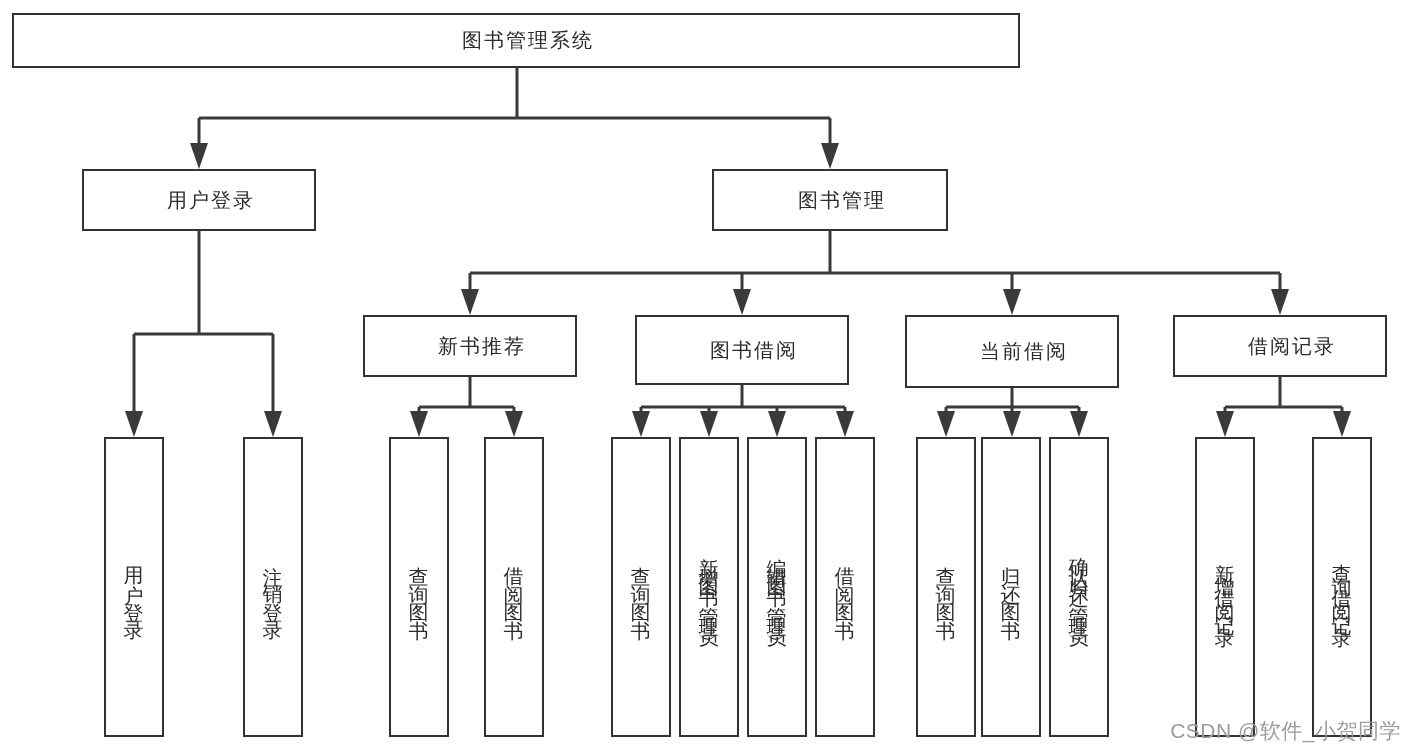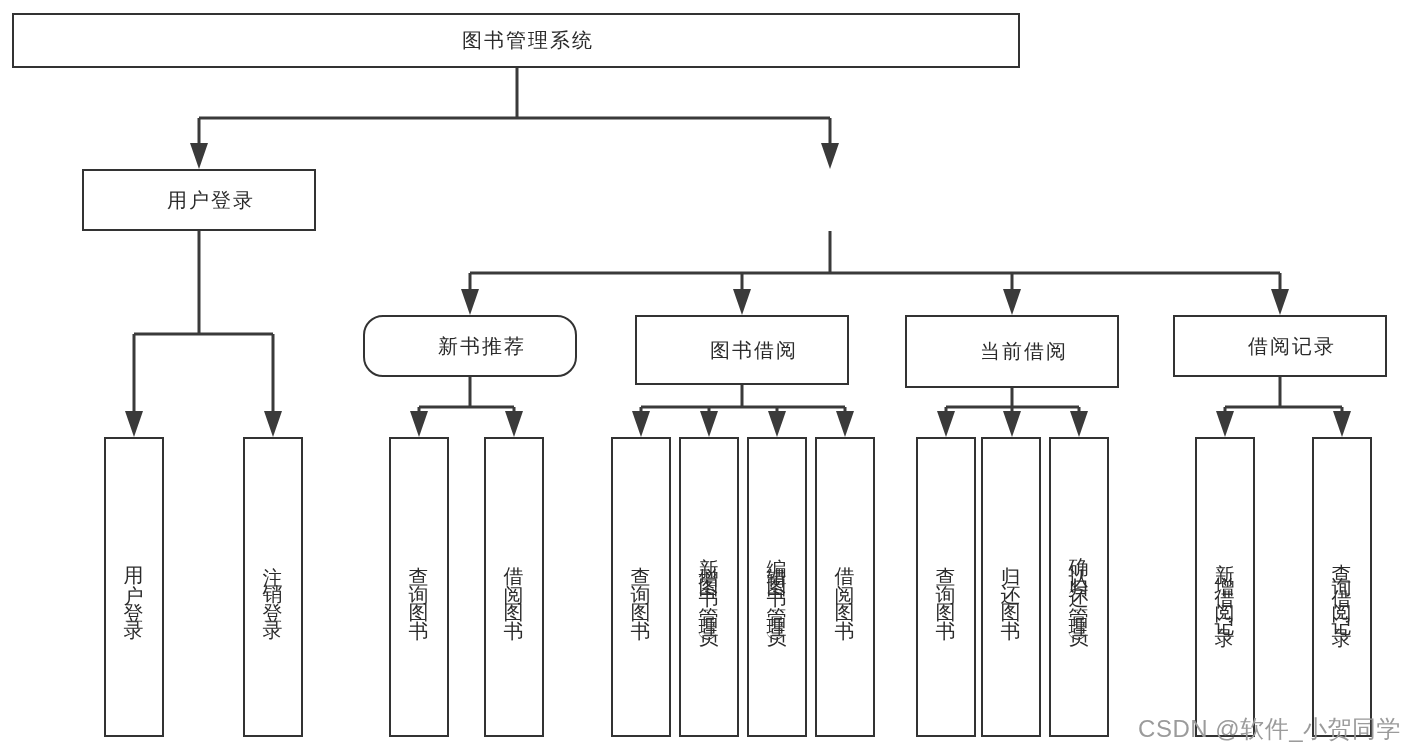--- a/index.html
+++ b/index.html
@@ -18,32 +18,32 @@
     writing-mode:vertical-lr;text-orientation:mixed;font-size:20px;line-height:1;
     white-space:nowrap;
   }
   .vshort span{letter-spacing:18px;}
   .vmed span{letter-spacing:13px;}
   .vlong span{letter-spacing:10px;}
   
   .n-root{left:12px;top:13px;width:1008px;height:55px;}
   .n-userlogin{left:82px;top:169px;width:234px;height:62px;}
   .n-bookmgmt{left:712px;top:169px;width:236px;height:62px;}
-  .n-l3a{left:363px;top:315px;width:214px;height:62px;border-radius:20px;}
+  .n-l3a{left:363px;top:315px;width:214px;height:62px;}
   .n-l3b{left:635px;top:315px;width:214px;height:70px;}
   .n-l3c{left:905px;top:315px;width:214px;height:73px;}
   .n-l3d{left:1173px;top:315px;width:214px;height:62px;}
   .lf{top:437px;}
   .lf1{left:104px;}  .lf2{left:243px;}
   .lf3{left:389px;}  .lf4{left:484px;}
   .lf5{left:611px;}  .lf6{left:679px;}  .lf7{left:747px;}  .lf8{left:815px;}
   .lf9{left:916px;}  .lf10{left:981px;} .lf11{left:1049px;}
   .lf12{left:1195px;}.lf13{left:1312px;}
   .watermark{
-    position:absolute;right:4px;bottom:2px;font-size:24px;color:#9b9b9b;
+    position:absolute;right:4px;bottom:2px;font-size:21px;color:#9b9b9b;
     letter-spacing:0.5px;z-index:5;
   }
 </style>
 </head>
 <body>
 
 <div class="stage">
 
   <svg class="connectors" width="1405" height="747" viewBox="0 0 1405 747" fill="none" xmlns="http://www.w3.org/2000/svg">
 
@@ -80,20 +80,23 @@
     <polygon points="1216,411 1234,411 1225,437" fill="#3a3a3a"></polygon>
     <polygon points="1333,411 1351,411 1342,437" fill="#3a3a3a"></polygon>
   </svg>
 
   <div class="node hnode n-root">
     <span>图书管理系统</span>
   </div>
 
   <div class="node hnode n-userlogin">
     <span>用户登录</span>
+  </div>
+  <div class="node hnode n-bookmgmt">
+    <span>图书管理</span>
   </div>
 
   <div class="node hnode n-l3a">
     <span>新书推荐</span>
   </div>
   <div class="node hnode n-l3b">
     <span>图书借阅</span>
   </div>
   <div class="node hnode n-l3c">
     <span>当前借阅</span>

